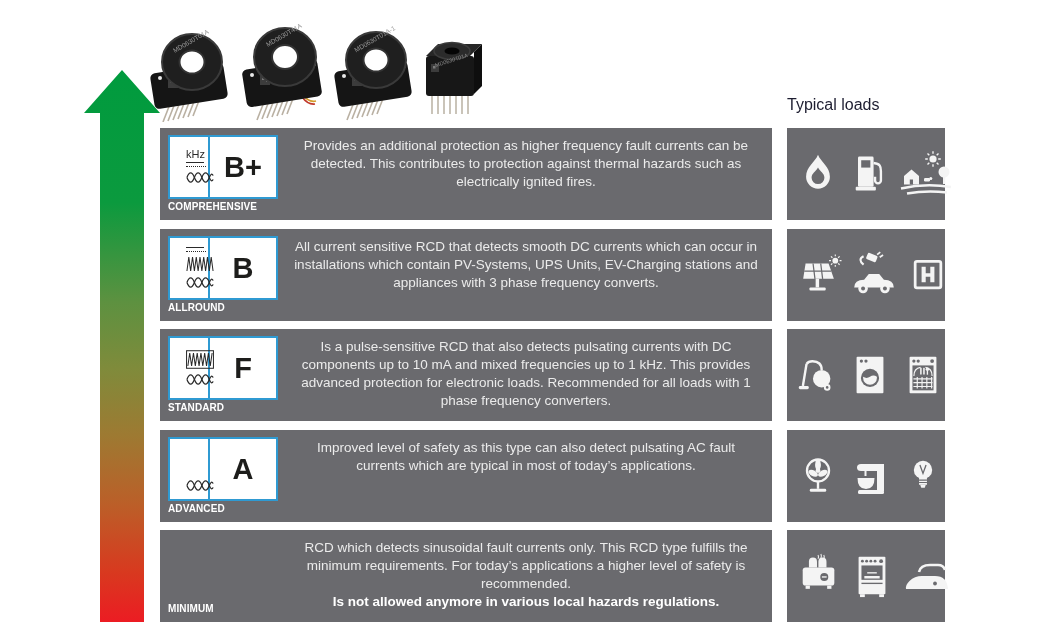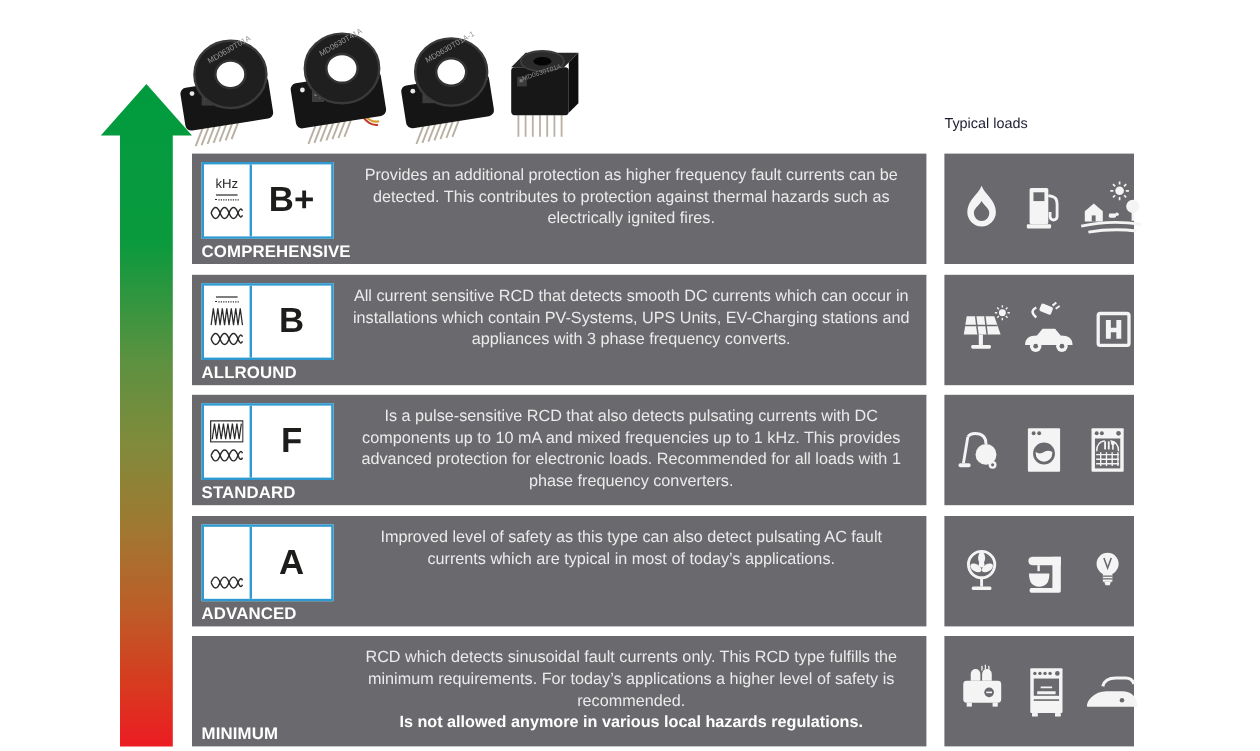--- a/index.html
+++ b/index.html
@@ -2,51 +2,51 @@
 <html><head>
 <meta charset="utf-8">
 <style>
   html,body{margin:0;padding:0;}
   body{
     width:1050px;height:626px;position:relative;background:#ffffff;
     font-family:"Liberation Sans", sans-serif;overflow:hidden;
   }
   .heading{
     position:absolute;left:787px;top:96px;width:200px;
-    font-size:12px;font-weight:500;color:#1d1d30;letter-spacing:0;
+    font-size:16px;font-weight:500;color:#1d1d30;letter-spacing:0;
   }
   .row{
     position:absolute;left:160px;width:612px;height:92px;background:#6a6a6e;
   }
   .loads{
     position:absolute;left:787px;width:158px;height:92px;background:#6a6a6e;
     display:flex;align-items:center;justify-content:flex-start;
     gap:7px;padding-left:9px;box-sizing:border-box;
   }
   .r1{top:128px}.r2{top:229px}.r3{top:329px}.r4{top:430px}.r5{top:530px}
   .typebox{
     position:absolute;left:8px;top:7px;width:110px;height:64px;background:#ffffff;
     border:2px solid #2f9ad2;box-sizing:border-box;display:flex;
   }
   .symcell{
     width:40px;box-sizing:border-box;border-right:2px solid #2f9ad2;
-    display:flex;flex-direction:column;align-items:center;justify-content:center;gap:3px;
-    padding:3px 1px;
+    display:flex;flex-direction:column;align-items:flex-start;justify-content:center;gap:3px;
+    padding:3px 16px;
   }
   .symcell.bottom{justify-content:flex-end;padding-bottom:6px;}
   .lettercell{
     flex:1;display:flex;align-items:center;justify-content:center;
     font-size:29px;font-weight:bold;color:#1d1d1b;
   }
   .khz{font-size:11px;color:#2a2a2a;line-height:10px;}
   .solidline{width:18px;height:0;border-top:1.6px solid #2a2a2a;}
   .dotline{width:20px;height:0;border-top:1.6px dotted #2a2a2a;}
   .cat{
     position:absolute;left:8px;top:73px;width:140px;
-    font-size:14px;font-weight:bold;color:#ffffff;letter-spacing:0.1px;
+    font-size:10px;font-weight:bold;color:#ffffff;letter-spacing:0.1px;
   }
   .desc{
     position:absolute;left:132px;top:9px;right:12px;
     font-size:13.5px;line-height:18px;color:#ebebeb;text-align:center;
   }
   .desc strong{display:block;font-weight:bold;color:#ffffff;}
   .arrow-svg{position:absolute;left:80px;top:66px;}
   .products-svg{position:absolute;left:140px;top:16px;}
   .licon{flex:0 0 auto;}
 </style>

